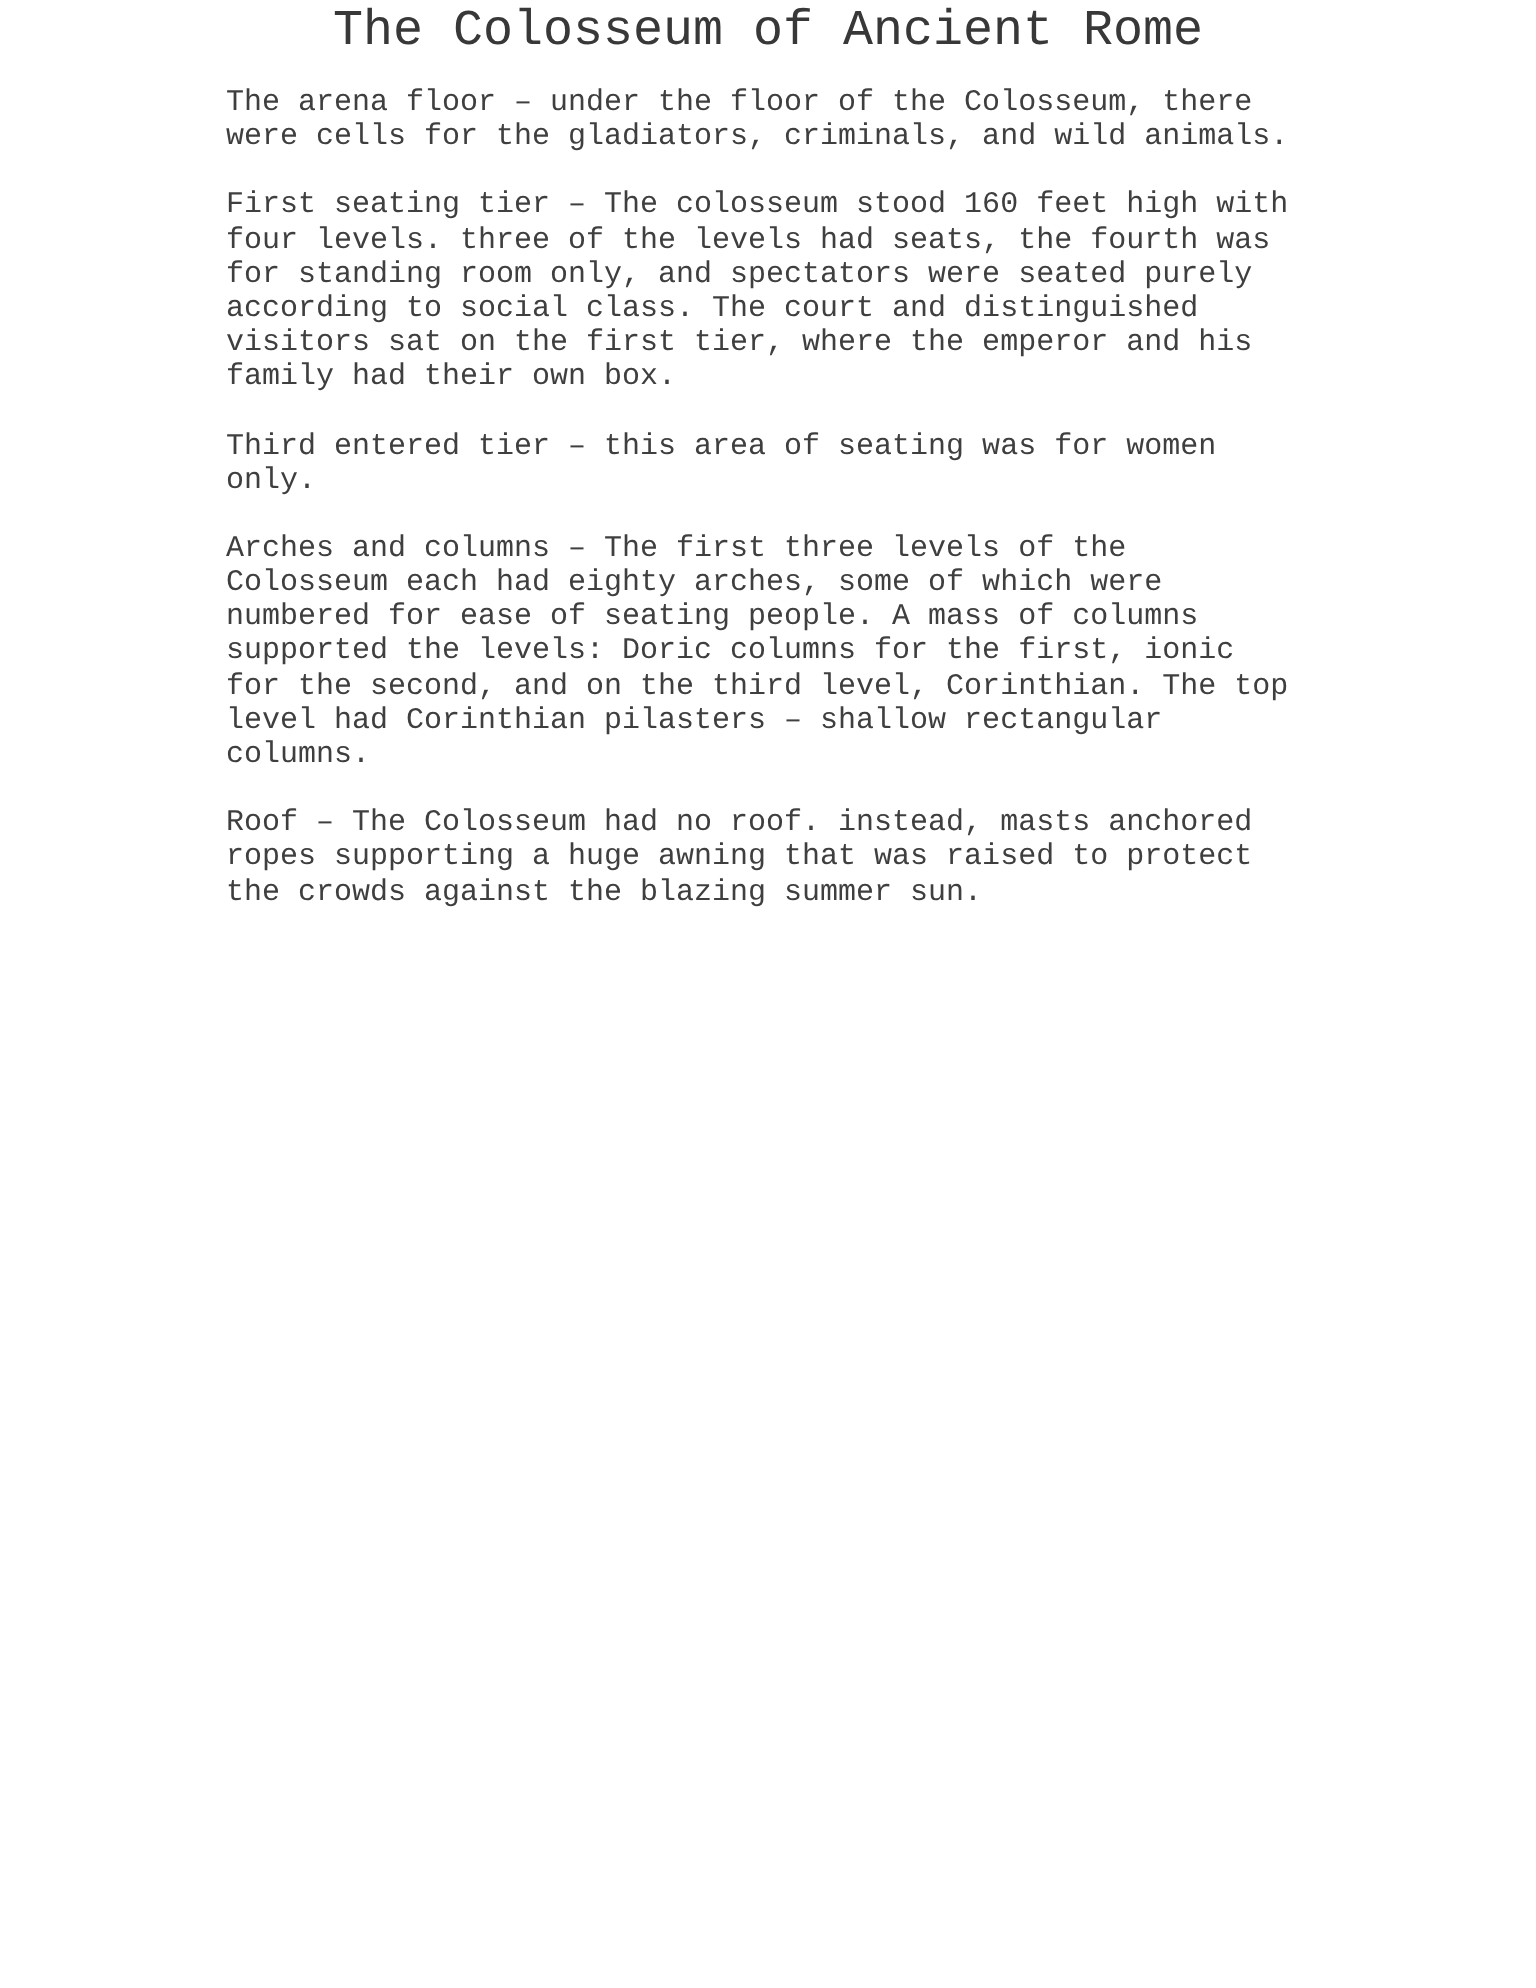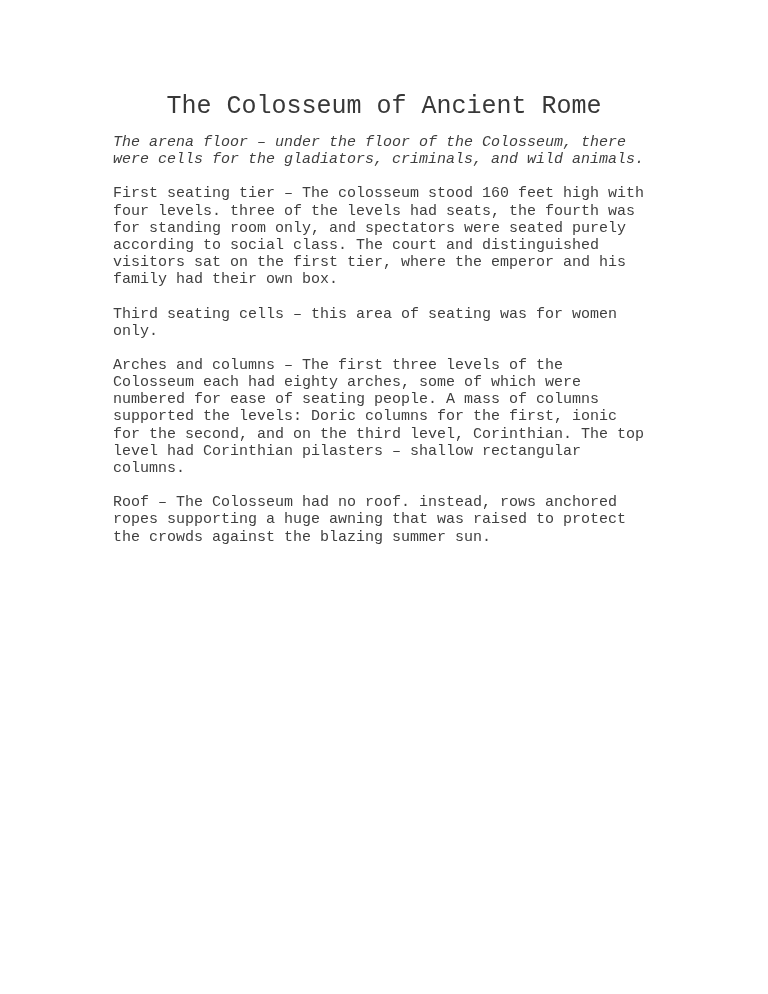--- a/index.html
+++ b/index.html
@@ -13,66 +13,64 @@
     overflow: hidden;
     font-family: "Liberation Mono", "DejaVu Sans Mono", monospace;
   }
   .doc {
     width: 768px;
     height: 994px;
     background: #ffffff;
   }
   .title {
     margin: 0;
-    padding-top: 91px;
     font-size: 25px;
     font-weight: 400;
     line-height: 31px;
     letter-spacing: 0;
     text-align: center;
     color: #383838;
   }
   .para {
     white-space: pre;
     margin: 17.15px 0 0 113px;
     font-size: 15px;
     line-height: 17.15px;
     color: #3f3f3f;
   }
   .para.first {
     margin-top: 12px;
-    font-style: italic;
   }
 </style>
 </head>
 <body>
 
 <main class="doc">
   <h1 class="title">The Colosseum of Ancient Rome</h1>
 
   <p class="para first">The arena floor – under the floor of the Colosseum, there
 were cells for the gladiators, criminals, and wild animals.</p>
 
   <p class="para">First seating tier – The colosseum stood 160 feet high with
 four levels. three of the levels had seats, the fourth was
 for standing room only, and spectators were seated purely
 according to social class. The court and distinguished
 visitors sat on the first tier, where the emperor and his
 family had their own box.</p>
 
 
-  <p class="para">Third seating cells – this area of seating was for women
+  <p class="para">Third entered tier – this area of seating was for women
 only.</p>
 
 
 
   <p class="para">Arches and columns – The first three levels of the
 Colosseum each had eighty arches, some of which were
 numbered for ease of seating people. A mass of columns
 supported the levels: Doric columns for the first, ionic
 for the second, and on the third level, Corinthian. The top
 level had Corinthian pilasters – shallow rectangular
 columns.</p>
 
-  <p class="para">Roof – The Colosseum had no roof. instead, rows anchored
+  <p class="para">Roof – The Colosseum had no roof. instead, masts anchored
 ropes supporting a huge awning that was raised to protect
 the crowds against the blazing summer sun.</p>
 </main>
 
 </body></html>

